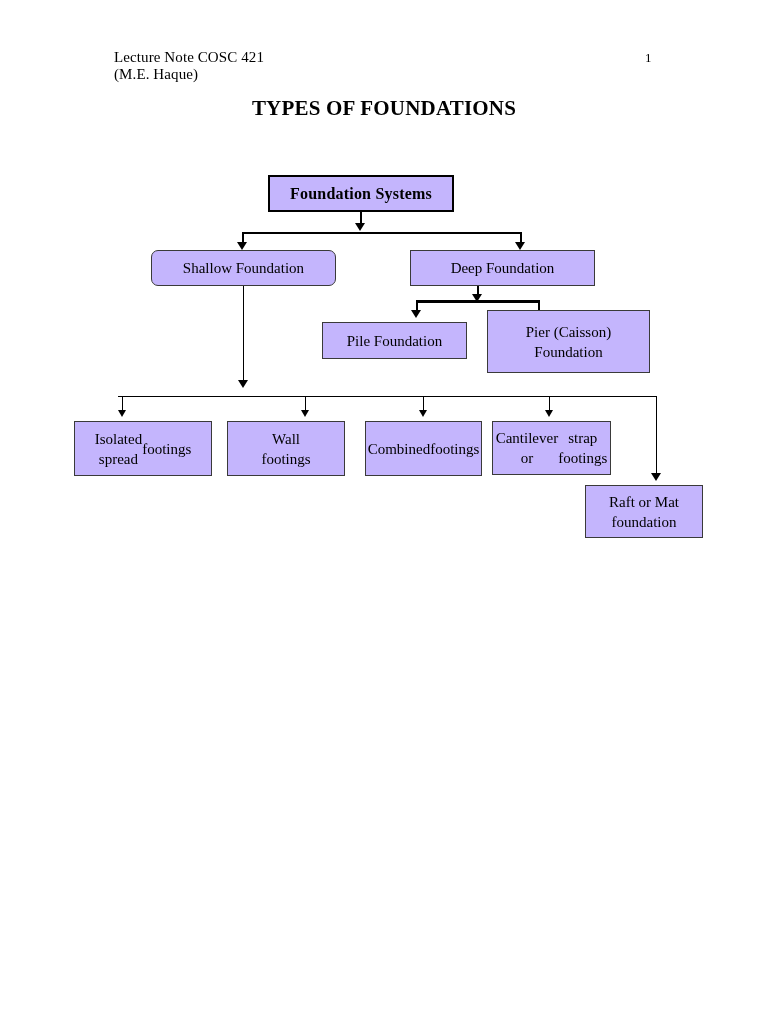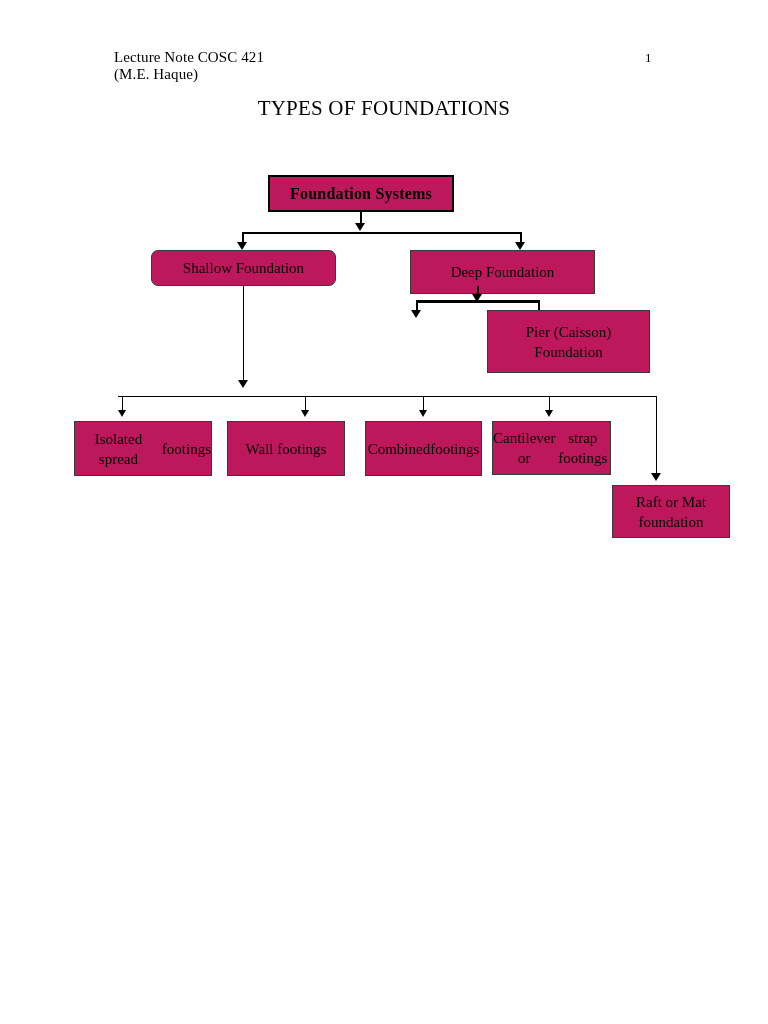--- a/index.html
+++ b/index.html
@@ -32,45 +32,45 @@
   #hdr-line2 { left: 114px; top: 66px; }
   #hdr-pageno { left: 645px; top: 49px; font-size: 13px; }
 
   #doc-title {
     position: absolute;
     left: 0;
     right: 0;
     top: 96px;
     text-align: center;
     font-size: 21px;
-    font-weight: normal;
+    font-weight: bold;
     letter-spacing: 0.2px;
   }
 
   
   #diagram {
     position: absolute;
     left: 0;
     top: 0;
     width: 768px;
     height: 1024px;
   }
 
   .node {
     position: absolute;
     box-sizing: border-box;
-    background: #be185d;
+    background: #c4b5fd;
     border: 1px solid #3a3a3a;
     display: flex;
     align-items: center;
     justify-content: center;
     text-align: center;
     font-size: 15px;
     line-height: 20px;
-    padding: 0 0;
+    padding: 0 20px;
   }
   .node.thick { border: 2px solid #000000; }
   .node.root  { font-weight: bold; font-size: 16px; letter-spacing: 0.2px; }
   .node .lbl  { display: block; }
 
   
   .vline, .hline {
     position: absolute;
     background: #000000;
   }
@@ -117,33 +117,36 @@
     <div class="hline med" style="left:242px; top:232px; width:280px;"></div>
     <div class="vline med" style="left:242px; top:232px; height:13px;"></div>
     <div class="arrowhead" style="left:237px; top:242px;"></div>
     <div class="vline med" style="left:520px; top:232px; height:13px;"></div>
     <div class="arrowhead" style="left:515px; top:242px;"></div>
 
     <div class="node" style="left:151px; top:250px; width:185px; height:36px;border-radius:7px;">
       <span class="lbl">Shallow Foundation</span>
     </div>
 
-    <div class="node" style="left:410px; top:250px; width:185px; height:44px;">
+    <div class="node" style="left:410px; top:250px; width:185px; height:36px;">
       <span class="lbl">Deep Foundation</span>
     </div>
 
     <div class="vline med" style="left:477px; top:286px; height:12px;"></div>
     <div class="arrowhead" style="left:472px; top:294px;"></div>
 
     <div class="hline thick" style="left:416px; top:300px; width:124px;"></div>
     <div class="vline med" style="left:416px; top:300px; height:13px;"></div>
     <div class="arrowhead" style="left:411px; top:310px;"></div>
     <div class="vline med" style="left:538px; top:300px; height:13px;"></div>
     <div class="arrowhead" style="left:533px; top:310px;"></div>
 
+    <div class="node" style="left:322px; top:322px; width:145px; height:37px;">
+      <span class="lbl">Pile Foundation</span>
+    </div>
 
     <div class="node" style="left:487px; top:310px; width:163px; height:63px; flex-direction:column;">
       <span class="lbl">Pier (Caisson)</span>
       <span class="lbl">Foundation</span>
     </div>
 
     <div class="vline thin" style="left:243px; top:286px; height:98px;"></div>
     <div class="arrowhead" style="left:238px; top:380px;"></div>
 
     <div class="hline thin" style="left:118px; top:396px; width:539px;"></div>
@@ -175,19 +178,19 @@
     <div class="node" style="left:365px; top:421px; width:117px; height:55px; flex-direction:row;">
       <span class="lbl">Combined</span>
       <span class="lbl">footings</span>
     </div>
 
     <div class="node" style="left:492px; top:421px; width:119px; height:54px; ">
       <span class="lbl">Cantilever or</span>
       <span class="lbl">strap footings</span>
     </div>
 
-    <div class="node" style="left:585px; top:485px; width:118px; height:53px; flex-direction:column;margin-left:27px;">
+    <div class="node" style="left:585px; top:485px; width:118px; height:53px; flex-direction:column;">
       <span class="lbl">Raft or Mat</span>
       <span class="lbl">foundation</span>
     </div>
 
   </div>
 </div>
 
 </body></html>

